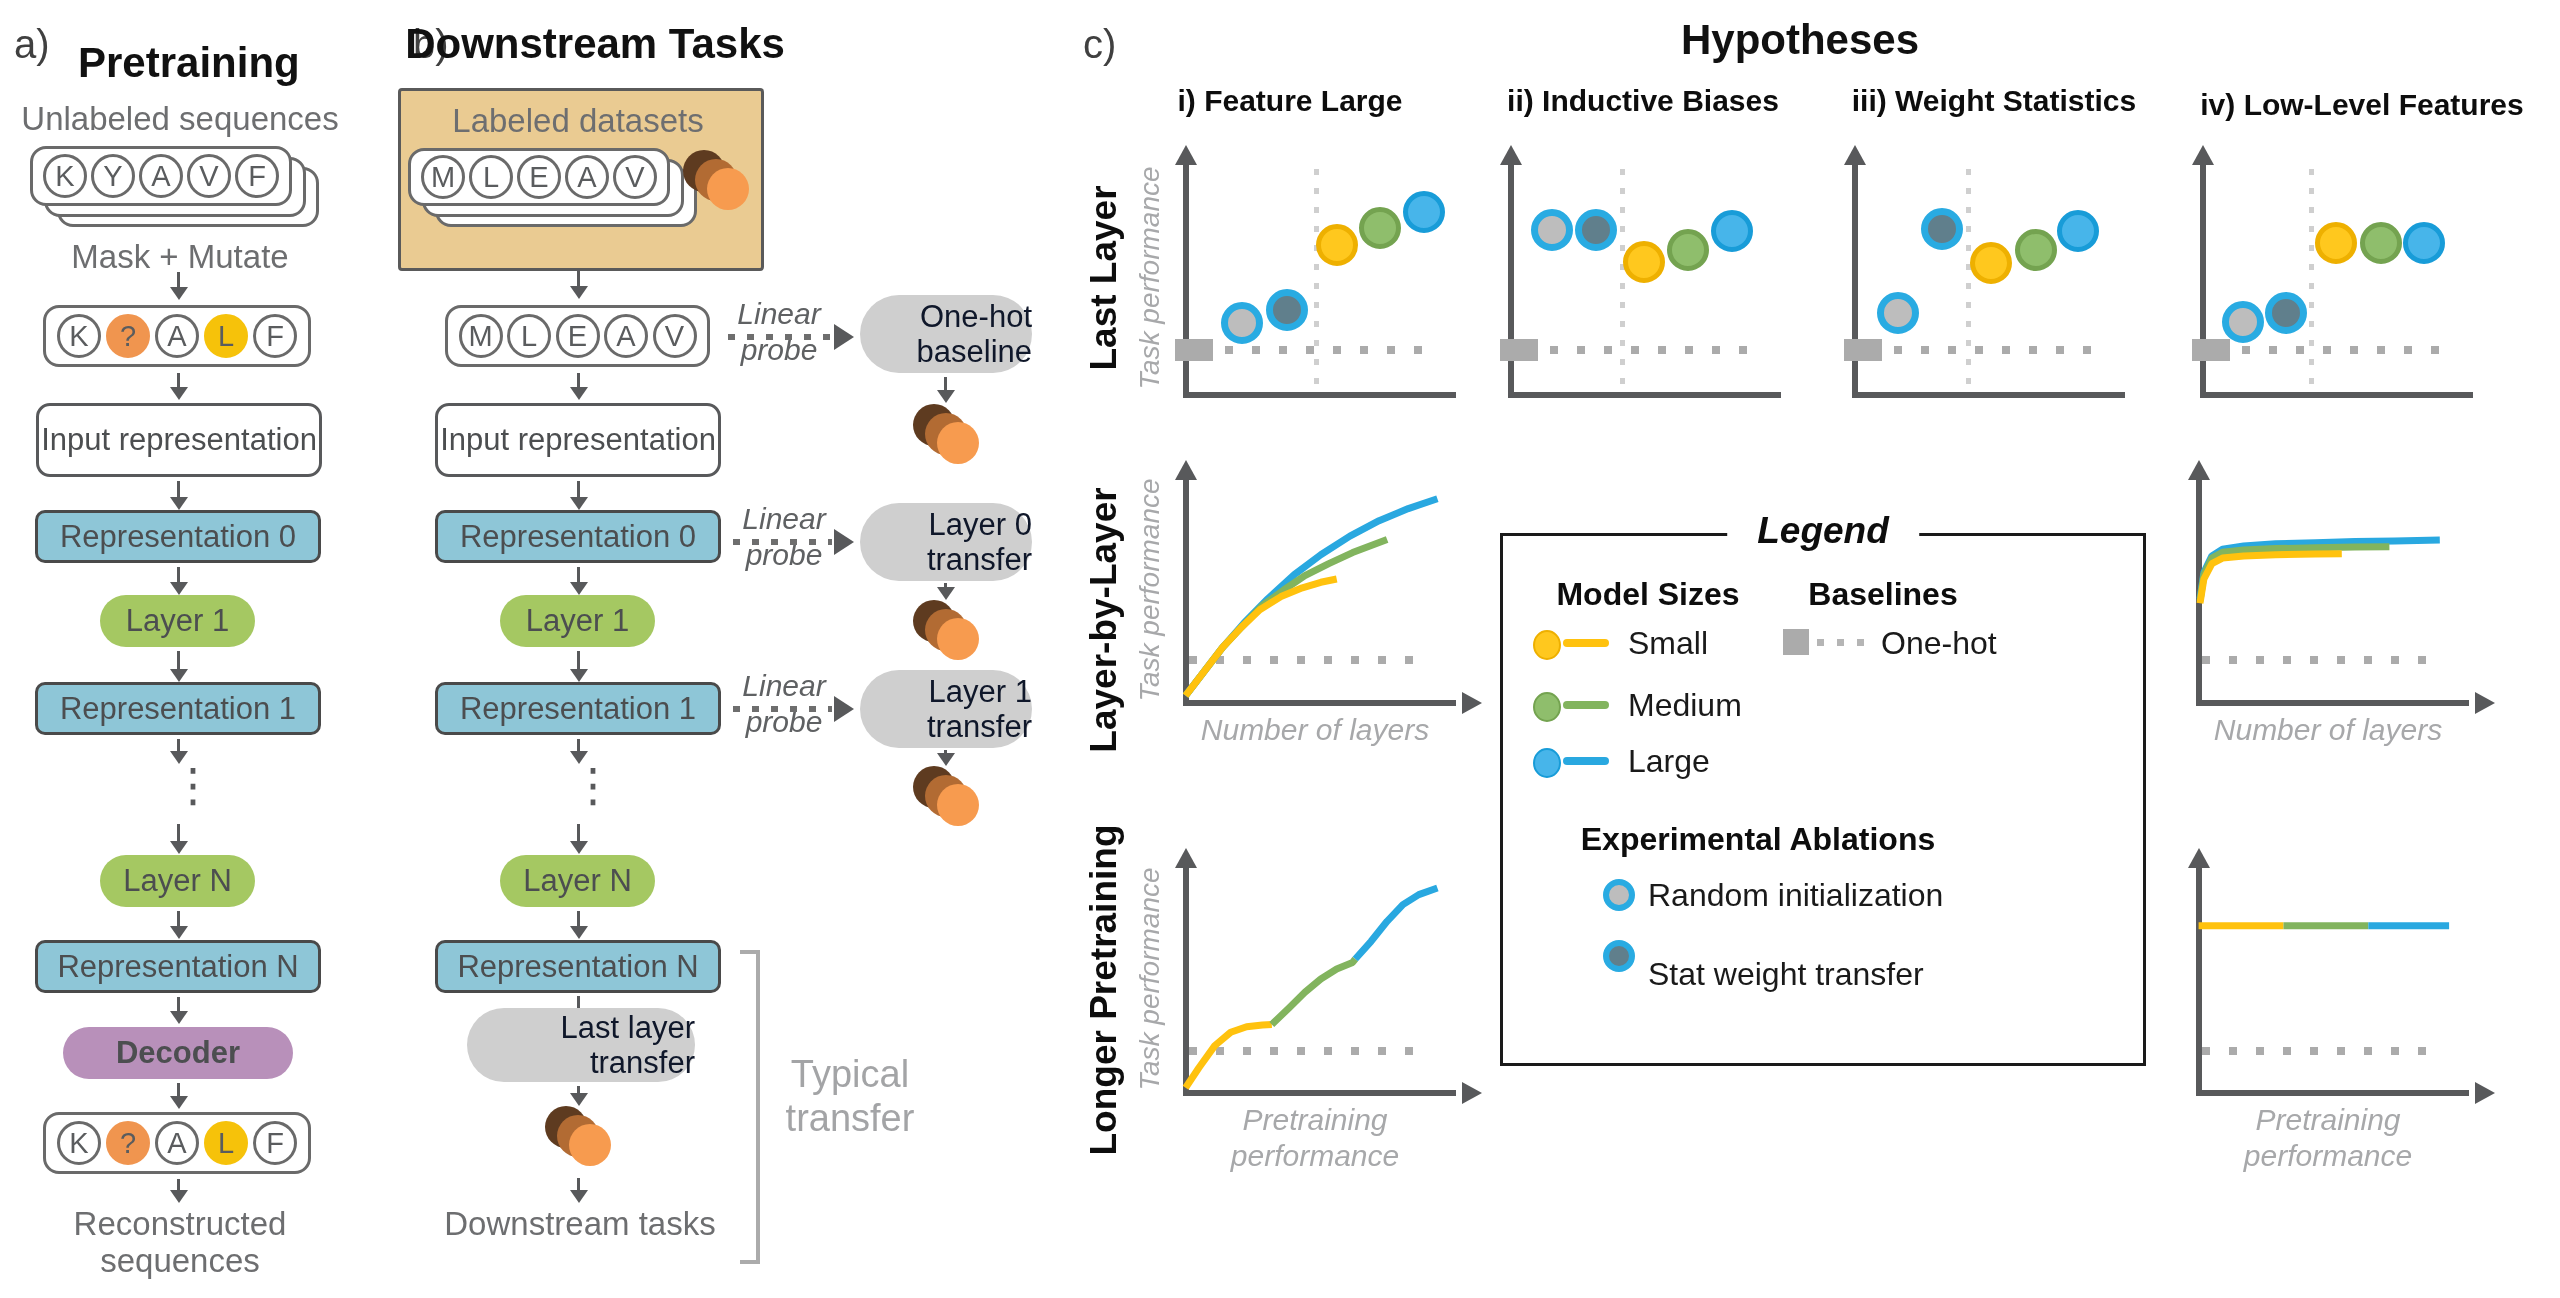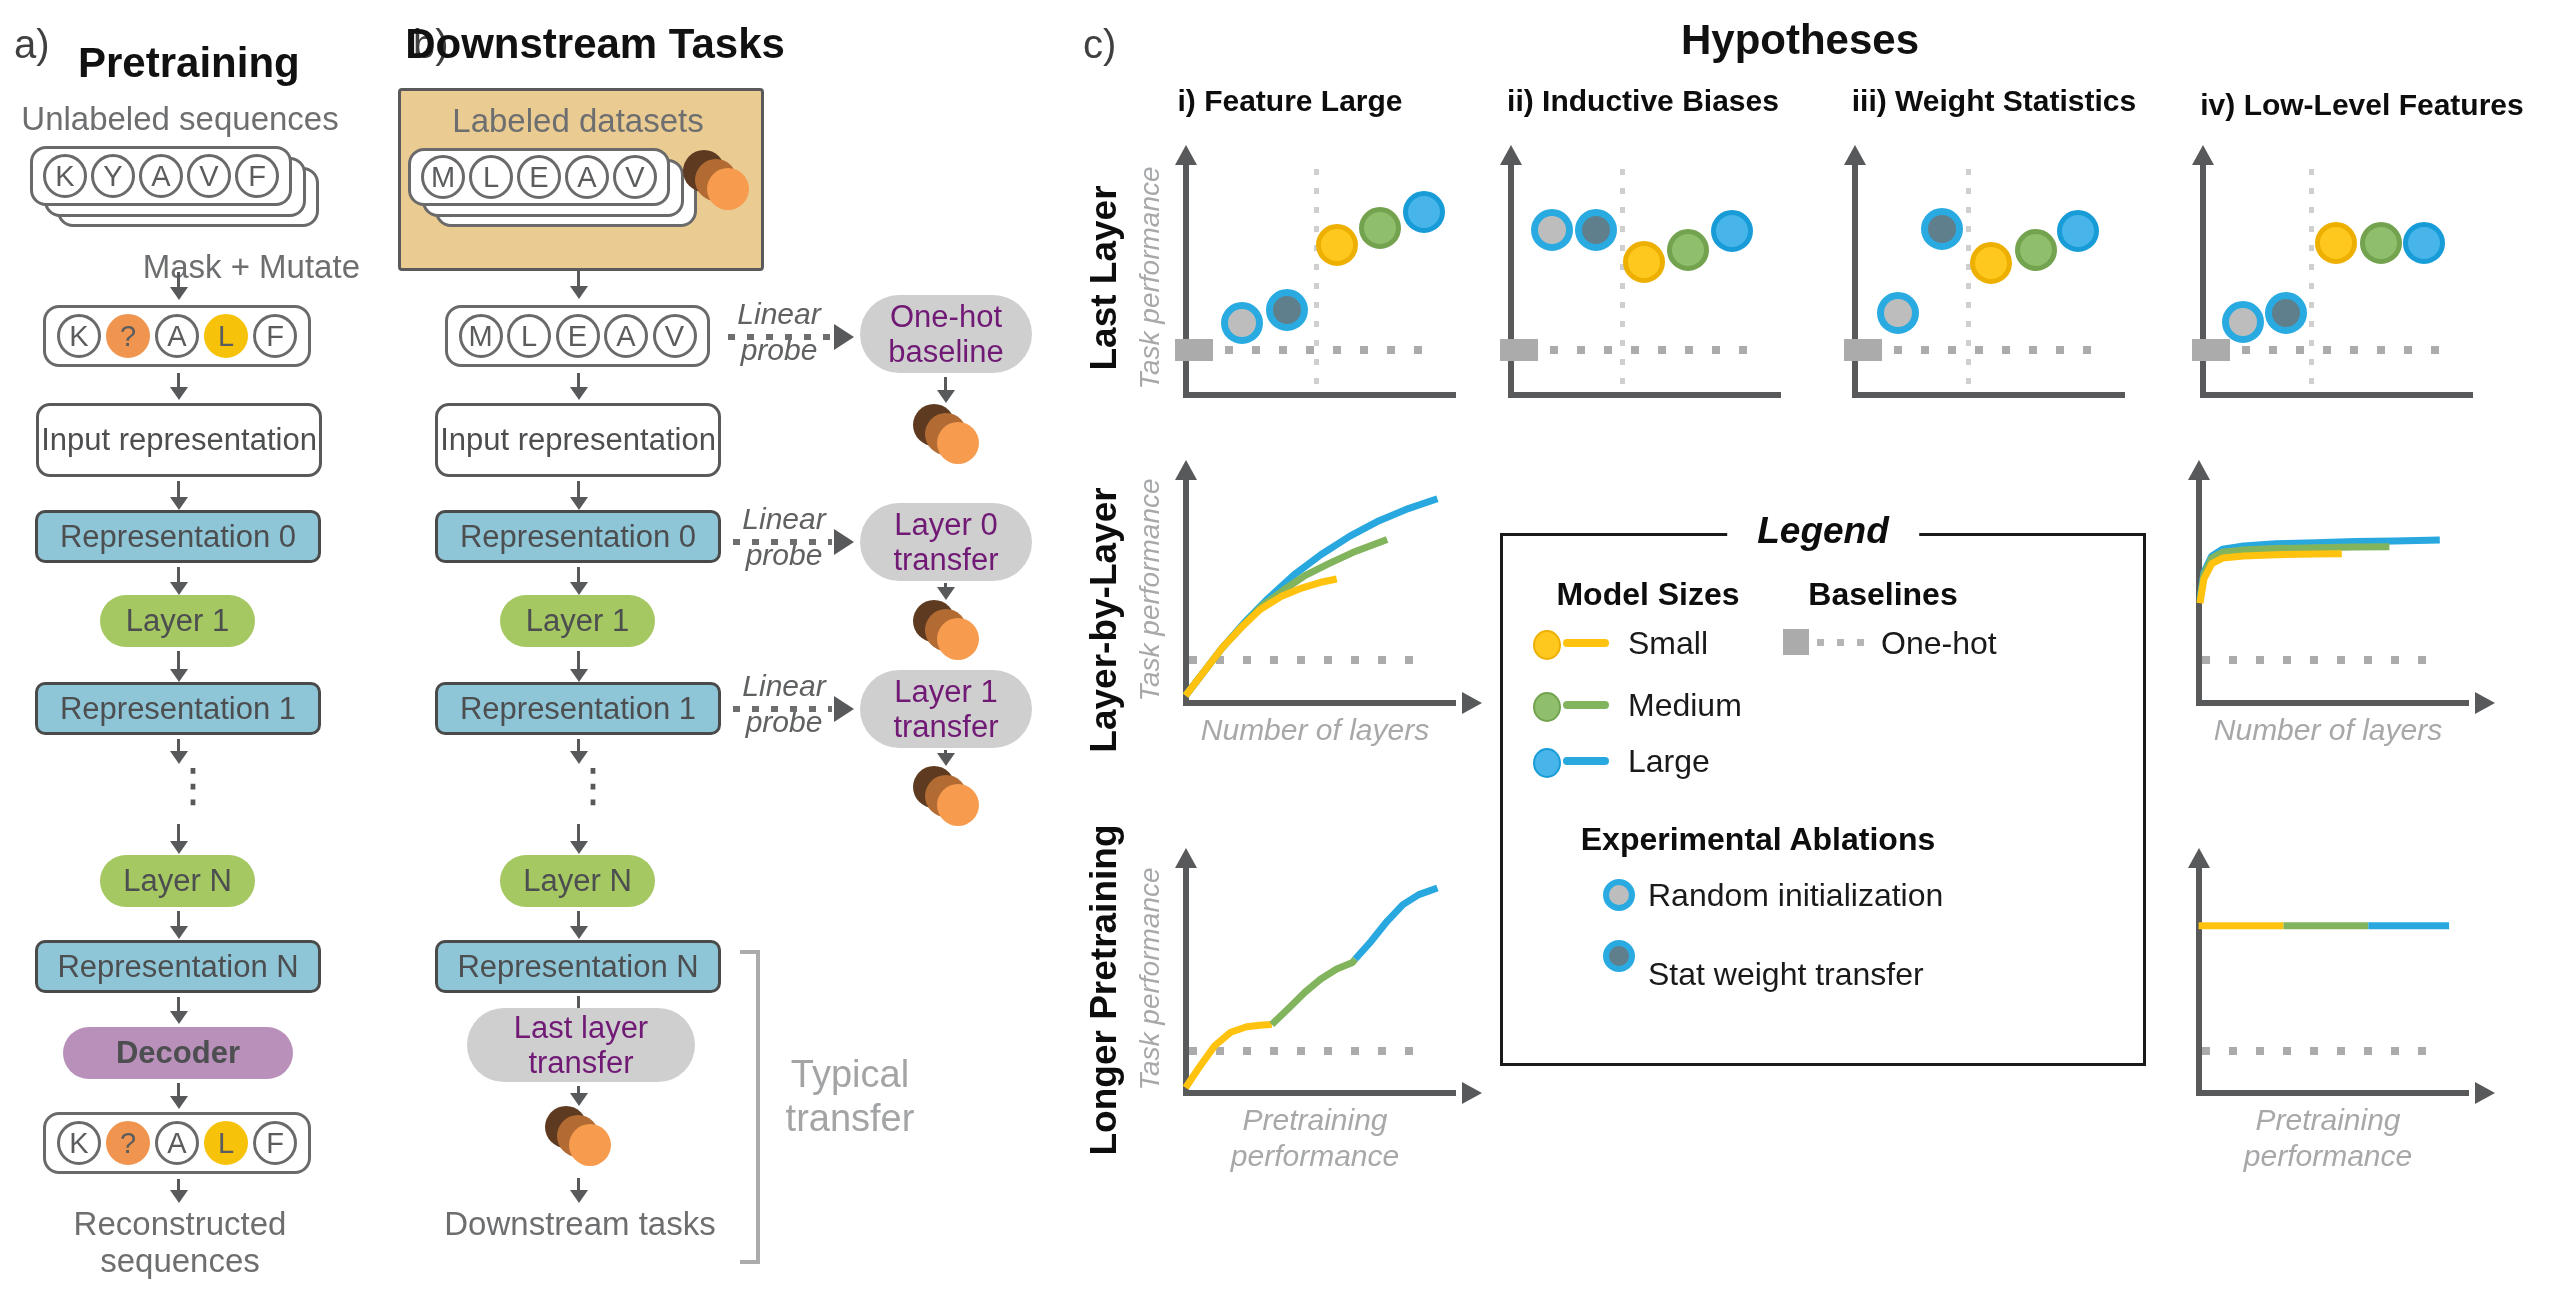--- a/index.html
+++ b/index.html
@@ -10,21 +10,21 @@
   .panel-tag{font-size:40px;color:#404040;}
   .panel-title{font-size:42px;font-weight:bold;color:#111;white-space:nowrap;}
   .muted{color:var(--muted-text);font-size:33px;text-align:center;line-height:37px;}
   
   .node{box-sizing:border-box;display:flex;align-items:center;justify-content:center;
         text-align:center;font-size:31px;color:#4c4e50;}
   .box-white{background:#fff;border:3px solid #58595B;border-radius:14px;line-height:34px;}
   .box-blue{background:var(--repr-blue);border:3px solid #4a4a4a;border-radius:10px;}
   .pill-green{background:var(--layer-green);border-radius:27px;}
   .pill-purple{background:var(--decoder-purple);border-radius:27px;font-weight:bold;}
-  .pill-gray{background:var(--transfer-gray);border-radius:40px;line-height:35px;color:#701a75;}
+  .pill-gray{background:var(--transfer-gray);border-radius:40px;line-height:35px;color:#0f172a;text-align:right;}
   .tan-box{background:var(--labeled-tan);border:3px solid #5a5a5a;border-radius:4px;}
   
   .card{position:absolute;box-sizing:border-box;background:#fff;border:3px solid #6a6a6a;border-radius:16px;
         display:flex;align-items:center;justify-content:space-evenly;padding:0 6px;}
   .circ{box-sizing:border-box;width:44px;height:44px;border:3px solid #6a6a6a;border-radius:50%;
         display:flex;align-items:center;justify-content:center;font-size:29px;color:#5a5c5e;flex:0 0 auto;}
   .circ.fill-orange{background:var(--mask-orange);border-color:var(--mask-orange);}
   .circ.fill-yellow{background:var(--mutate-yellow);border-color:var(--mutate-yellow);}
   
   .arr{position:absolute;width:3px;background:#58595B;}
@@ -104,21 +104,21 @@
     <div class="card" style="left:14px;top:11px;width:262px;height:60px;"></div>
     <div class="card" style="left:0;top:0;width:262px;height:60px;">
       <span class="circ">K</span>
       <span class="circ">Y</span>
       <span class="circ">A</span>
       <span class="circ">V</span>
       <span class="circ">F</span>
     </div>
   </div>
 
-  <div class="abs muted" style="left:0px;top:248px;width:360px;text-align:right;">Mask + Mutate</div>
+  <div class="abs muted" style="left:0px;top:238px;width:360px;">Mask + Mutate</div>
   <div class="arr" style="left:177px;top:272px;height:16px;"></div>
 
   <div class="card" style="left:43px;top:305px;width:268px;height:62px;">
     <span class="circ">K</span>
     <span class="circ fill-orange">?</span>
     <span class="circ">A</span>
     <span class="circ fill-yellow">L</span>
     <span class="circ">F</span>
   </div>
   <div class="arr" style="left:177px;top:373px;height:15px;"></div>

